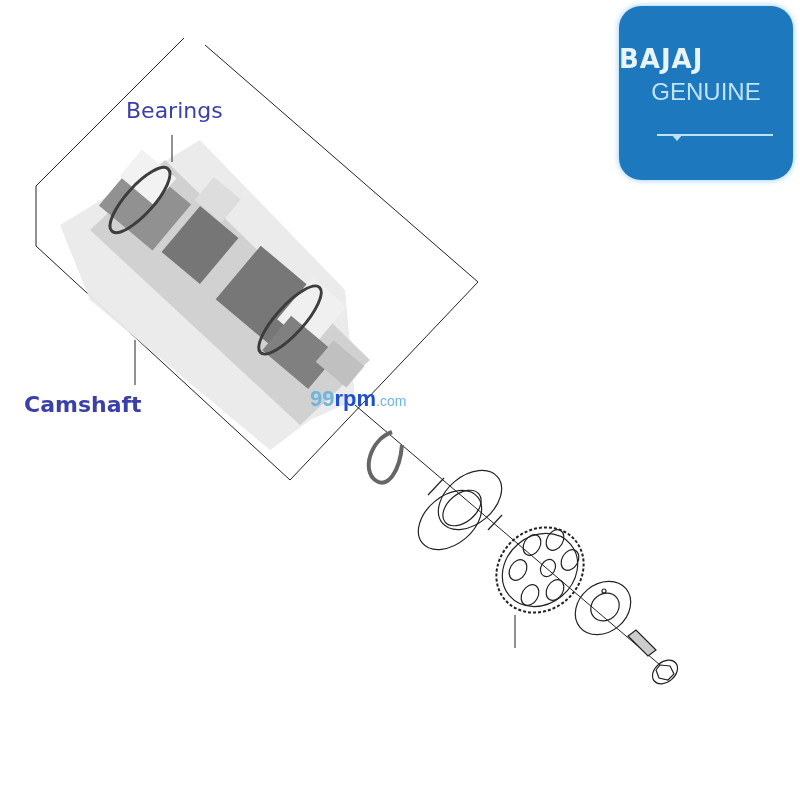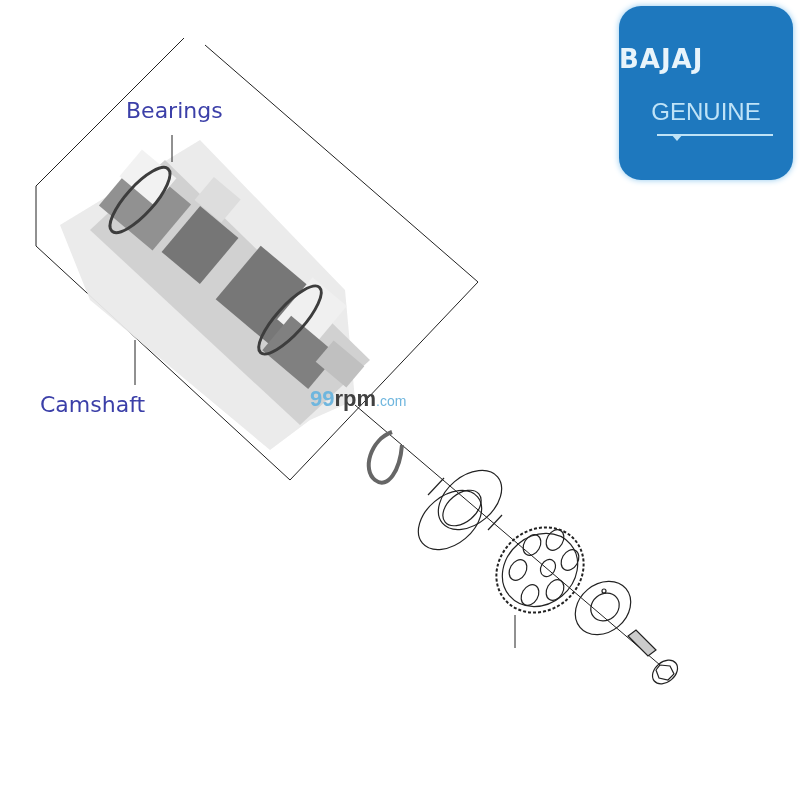--- a/index.html
+++ b/index.html
@@ -1,26 +1,26 @@
 <!DOCTYPE html>
 <html><head>
 <meta charset="utf-8">
 <style>
   html,body{margin:0;padding:0;background:#fff;}
   #stage{position:relative;width:800px;height:800px;overflow:hidden;background:#fff;font-family:"DejaVu Sans","Liberation Sans",sans-serif;}
   .label{position:absolute;color:#3b3fa8;font-size:22px;line-height:1;white-space:nowrap;}
   #logo{position:absolute;left:619px;top:6px;width:174px;height:174px;border-radius:22px;background:#1e78be;box-shadow:0 0 6px #8fc8ee;}
   #logo .l1{position:absolute;left:0;width:100%;top:38px;font-family:"DejaVu Sans",sans-serif;font-weight:bold;font-size:26px;letter-spacing:1px;color:#e8f4fb;}
-  #logo .l2{position:absolute;left:0;width:100%;text-align:center;top:72px;font-family:"Liberation Sans",sans-serif;font-size:24px;color:#bfe3f7;margin-top:20px;}
+  #logo .l2{position:absolute;left:0;width:100%;text-align:center;top:72px;font-family:"Liberation Sans",sans-serif;font-size:24px;color:#bfe3f7;}
   #logo .l3{position:absolute;left:0;width:100%;text-align:center;top:92px;font-family:"Liberation Sans",sans-serif;font-weight:bold;font-size:33px;color:#e8f4fb;}
   #logo .bar{position:absolute;left:38px;right:20px;top:128px;height:2px;background:#bfe3f7;}
   #logo .tri{position:absolute;left:52px;top:128px;width:0;height:0;border-left:6px solid transparent;border-right:6px solid transparent;border-top:7px solid #bfe3f7;}
   #watermark{position:absolute;left:310px;top:386px;font-family:"Liberation Sans",sans-serif;font-size:22px;}
   #watermark .a{color:#6fb6de;font-weight:bold;}
-  #watermark .b{color:#404040;font-weight:bold;}
+  #watermark .b{color:#1d4ed8;font-weight:bold;}
   #watermark .c{color:#6fb6de;font-size:14px;margin-top:44px;}
   svg{position:absolute;left:0;top:0;}
 </style>
 </head>
 <body>
 
 <div id="stage">
 
   <svg width="800" height="800" viewBox="0 0 800 800">
 
@@ -76,21 +76,21 @@
     </g>
 
     <g fill="none" stroke="#222" stroke-width="1.2">
       <path d="M628,636 L648,656 L656,650 L636,630 Z" fill="#ccc"></path>
       <ellipse cx="665" cy="672" rx="14" ry="10" transform="rotate(-40 665 672)"></ellipse>
       <polygon points="660,665 670,666 674,674 668,680 659,678 656,670"></polygon>
     </g>
   </svg>
 
   <div class="label" style="left:126px;top:100px;">Bearings</div>
-  <div class="label" style="left:40px;top:394px;">Camshaft</div>
+  <div class="label" style="left:24px;top:394px;font-weight:bold;">Camshaft</div>
 
   <div id="watermark">
     <span class="a">99</span><span class="b">rpm</span><span class="c">.com</span>
   </div>
 
   <div id="logo">
     <div class="l1">BAJAJ</div>
     <div class="l2">GENUINE</div>
     <div class="bar"></div>
     <div class="tri"></div>

